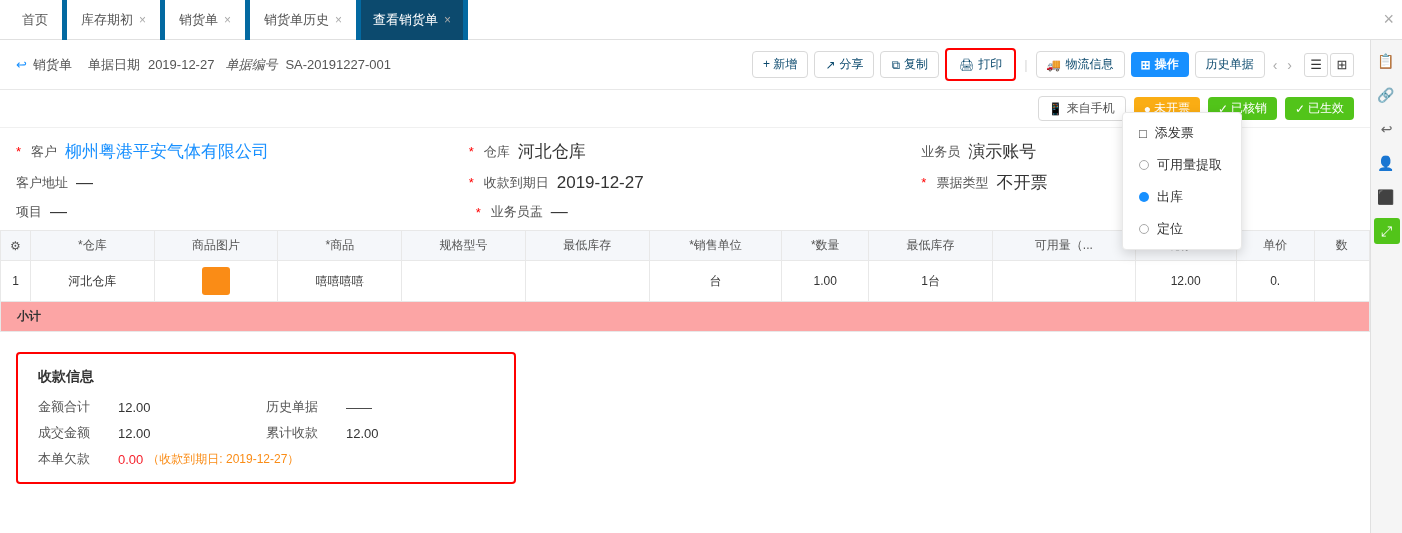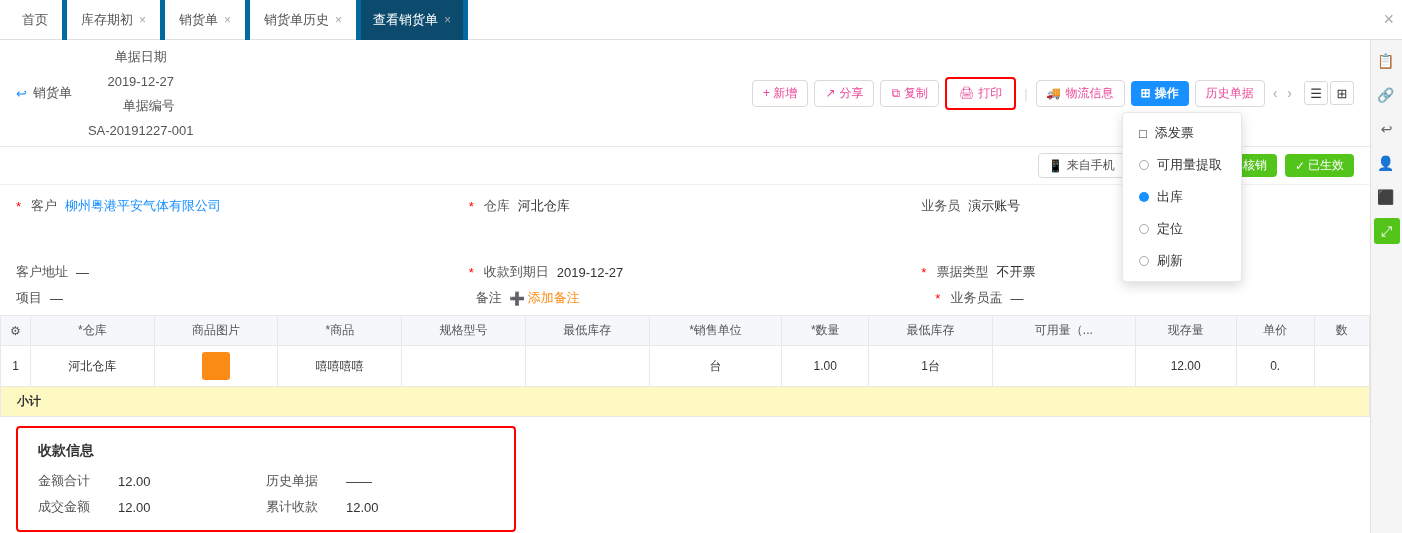--- a/index.html
+++ b/index.html
@@ -25,27 +25,27 @@
     
     .main-content { background: #fff; min-height: 493px; position: relative; }
 
     
     .doc-header {
       display: flex; align-items: center; padding: 8px 16px;
       border-bottom: 1px solid #e8e8e8; gap: 16px; background: #fff;
     }
     .doc-title { display: flex; align-items: center; gap: 6px; color: #555; font-size: 13px; }
     .doc-title .icon { color: #1890ff; }
-    .doc-meta { display: flex; align-items: center; gap: 8px; color: #555; font-size: 13px; flex-direction: column; }
+    .doc-meta { display: flex; align-items: center; gap: 8px; color: #555; font-size: 13px; }
     .doc-meta span { font-size: 13px; }
     .doc-actions { margin-left: auto; display: flex; align-items: center; gap: 6px; }
     .btn-action {
       display: flex; align-items: center; gap: 4px;
       padding: 4px 10px; border: 1px solid #d9d9d9; border-radius: 4px;
-      background: #fff; cursor: pointer; font-size: 12px; color: #ec4899;
+      background: #fff; cursor: pointer; font-size: 12px; color: #0c4a6e;
       white-space: nowrap;
     }
     .btn-blue { background: #1890ff; color: #fff; border: none; border-radius: 4px; }
     .sep { color: #d9d9d9; margin: 0 2px; }
 
     
     .view-icons { display: flex; align-items: center; gap: 2px; margin-left: 4px; }
     .view-icon { width: 24px; height: 24px; display: flex; align-items: center; justify-content: center; cursor: pointer; border: 1px solid #d9d9d9; border-radius: 3px; }
 
     
@@ -59,43 +59,43 @@
       background: #fff; cursor: pointer; font-size: 12px; color: #555;
     }
     .btn-yellow { background: #faad14; color: #fff; border: none; }
     .btn-check { background: #52c41a; color: #fff; border: none; }
 
     
     .form-section { padding: 12px 16px; display: grid; grid-template-columns: 1fr 1fr 1fr; gap: 10px 20px; }
     .field-row { display: flex; align-items: center; gap: 8px; }
     .field-label { color: #555; white-space: nowrap; font-size: 13px; }
     .field-required { color: red; margin-right: 2px; }
-    .field-value { color: #333; font-size: 13px; }
+    .field-value { color: #333; font-size: 17px; }
     .field-value.link { color: #1890ff; cursor: pointer; }
     .field-add { color: #fa8c16; cursor: pointer; display: flex; align-items: center; gap: 2px; }
 
     
     .data-table { width: 100%; border-collapse: collapse; font-size: 12px; }
     .data-table th {
       background: #f5f7fa; border: 1px solid #e8e8e8; padding: 6px 8px;
       text-align: center; color: #555; font-weight: normal; white-space: nowrap;
     }
     .data-table td {
       border: 1px solid #e8e8e8; padding: 6px 8px; text-align: center;
       background: #fff;
     }
     .table-wrap { overflow-x: auto; margin: 0 0; }
     .gear-th { width: 30px; }
 
     
-    .subtotal-row td { background: #fef9c3; font-weight: bold; }
+    .subtotal-row td { background: #fca5a5; font-weight: bold; }
 
     
     .payment-box {
-      border: 2px solid red; border-radius: 4px; margin: 1px 16px;
+      border: 2px solid red; border-radius: 4px; margin: 12px 16px;
       padding: 14px 20px; display: inline-block; min-width: 500px; background: #fff;
     }
     .payment-title { font-weight: bold; font-size: 14px; margin-bottom: 12px; }
     .payment-grid { display: grid; grid-template-columns: 1fr 1fr; gap: 8px 0; }
     .payment-row { display: flex; align-items: center; gap: 0; }
     .payment-label { color: #555; width: 80px; }
     .payment-value { color: #333; }
     .payment-value.red { color: #f5222d; }
     .payment-value.orange { color: #fa8c16; }
 
@@ -164,21 +164,21 @@
 <div class="main-content" style="padding-right:32px;">
 
   <div class="doc-header">
     <div class="doc-title">
       <span class="icon">↩</span>
       <span>销货单</span>
     </div>
     <div class="doc-meta">
       <span>单据日期</span>
       <span>2019-12-27</span>
-      <span style="margin-left:16px;">单据编号</span>
+      <span style="margin-left:3px;font-style:italic;">单据编号</span>
       <span>SA-20191227-001</span>
     </div>
     <div class="doc-actions">
       <button class="btn-action">+ 新增</button>
       <button class="btn-action">
         <span>↗</span>
         <span>分享</span>
       </button>
       <button class="btn-action">
         <span>⧉</span>
@@ -241,48 +241,41 @@
       <span class="field-required">*</span>
       <span class="field-label">仓库</span>
       <span class="field-value">河北仓库</span>
     </div>
     <div class="field-row">
       <span class="field-label">业务员</span>
       <span class="field-value">演示账号</span>
     </div>
   </div>
 
-  <div class="form-section" style="padding-top:4px; padding-bottom:4px;margin-top:40px;">
+  <div class="form-section" style="padding-top:4px; padding-bottom:4px;">
     <div class="field-row">
       <span class="field-label">客户地址</span>
       <span class="field-value">—</span>
     </div>
     <div class="field-row">
       <span class="field-required">*</span>
       <span class="field-label">收款到期日</span>
       <span class="field-value">2019-12-27</span>
     </div>
     <div class="field-row">
       <span class="field-required">*</span>
       <span class="field-label">票据类型</span>
       <span class="field-value">不开票</span>
     </div>
   </div>
 
   <div class="form-section" style="padding-top:4px; padding-bottom:8px;gap:41px;">
     <div class="field-row">
       <span class="field-label">项目</span>
       <span class="field-value">—</span>
-    </div>
-    <div class="field-row">
-      <span class="field-label">备注</span>
-      <span class="field-add">
-        <span>➕</span>
-        <span>添加备注</span>
-      </span>
     </div>
     <div class="field-row">
       <span class="field-required">*</span>
       <span class="field-label">业务员盂</span>
       <span class="field-value">—</span>
     </div>
   </div>
 
   <div class="table-wrap">
     <table class="data-table">
@@ -341,44 +334,45 @@
           <span class="payment-value">——</span>
         </div>
         <div class="payment-row">
           <span class="payment-label">成交金额</span>
           <span class="payment-value">12.00</span>
         </div>
         <div class="payment-row">
           <span class="payment-label">累计收款</span>
           <span class="payment-value">12.00</span>
         </div>
+        <div class="payment-row" style="grid-column: span 2;">
+          <span class="payment-label">本单欠款</span>
+          <span class="payment-value red">0.00</span>
+          <span class="payment-value orange" style="margin-left:4px; font-size:12px;">（收款到期日: 2019-12-27）</span>
+        </div>
       </div>
     </div>
   </div>
 
   <div class="dropdown-menu">
     <div class="dropdown-item">
       <span style="font-size:13px;">□</span>
       <span>添发票</span>
     </div>
     <div class="dropdown-item">
       <span class="dropdown-dot" style="background:transparent; border:1px solid #aaa;"></span>
       <span>可用量提取</span>
     </div>
     <div class="dropdown-item">
       <span class="dropdown-dot" style="background:#1890ff;"></span>
       <span>出库</span>
     </div>
     <div class="dropdown-item">
       <span class="dropdown-dot" style="background:transparent; border:1px solid #aaa;"></span>
       <span>定位</span>
-    </div>
-    <div class="dropdown-item">
-      <span class="dropdown-dot" style="background:transparent; border:1px solid #aaa;"></span>
-      <span>刷新</span>
     </div>
   </div>
 
   <div class="right-sidebar">
     <div class="sidebar-icon">📋</div>
     <div class="sidebar-icon">🔗</div>
     <div class="sidebar-icon">↩</div>
     <div class="sidebar-icon">👤</div>
     <div class="sidebar-icon">⬛</div>
     <div class="sidebar-icon green">⤢</div>

